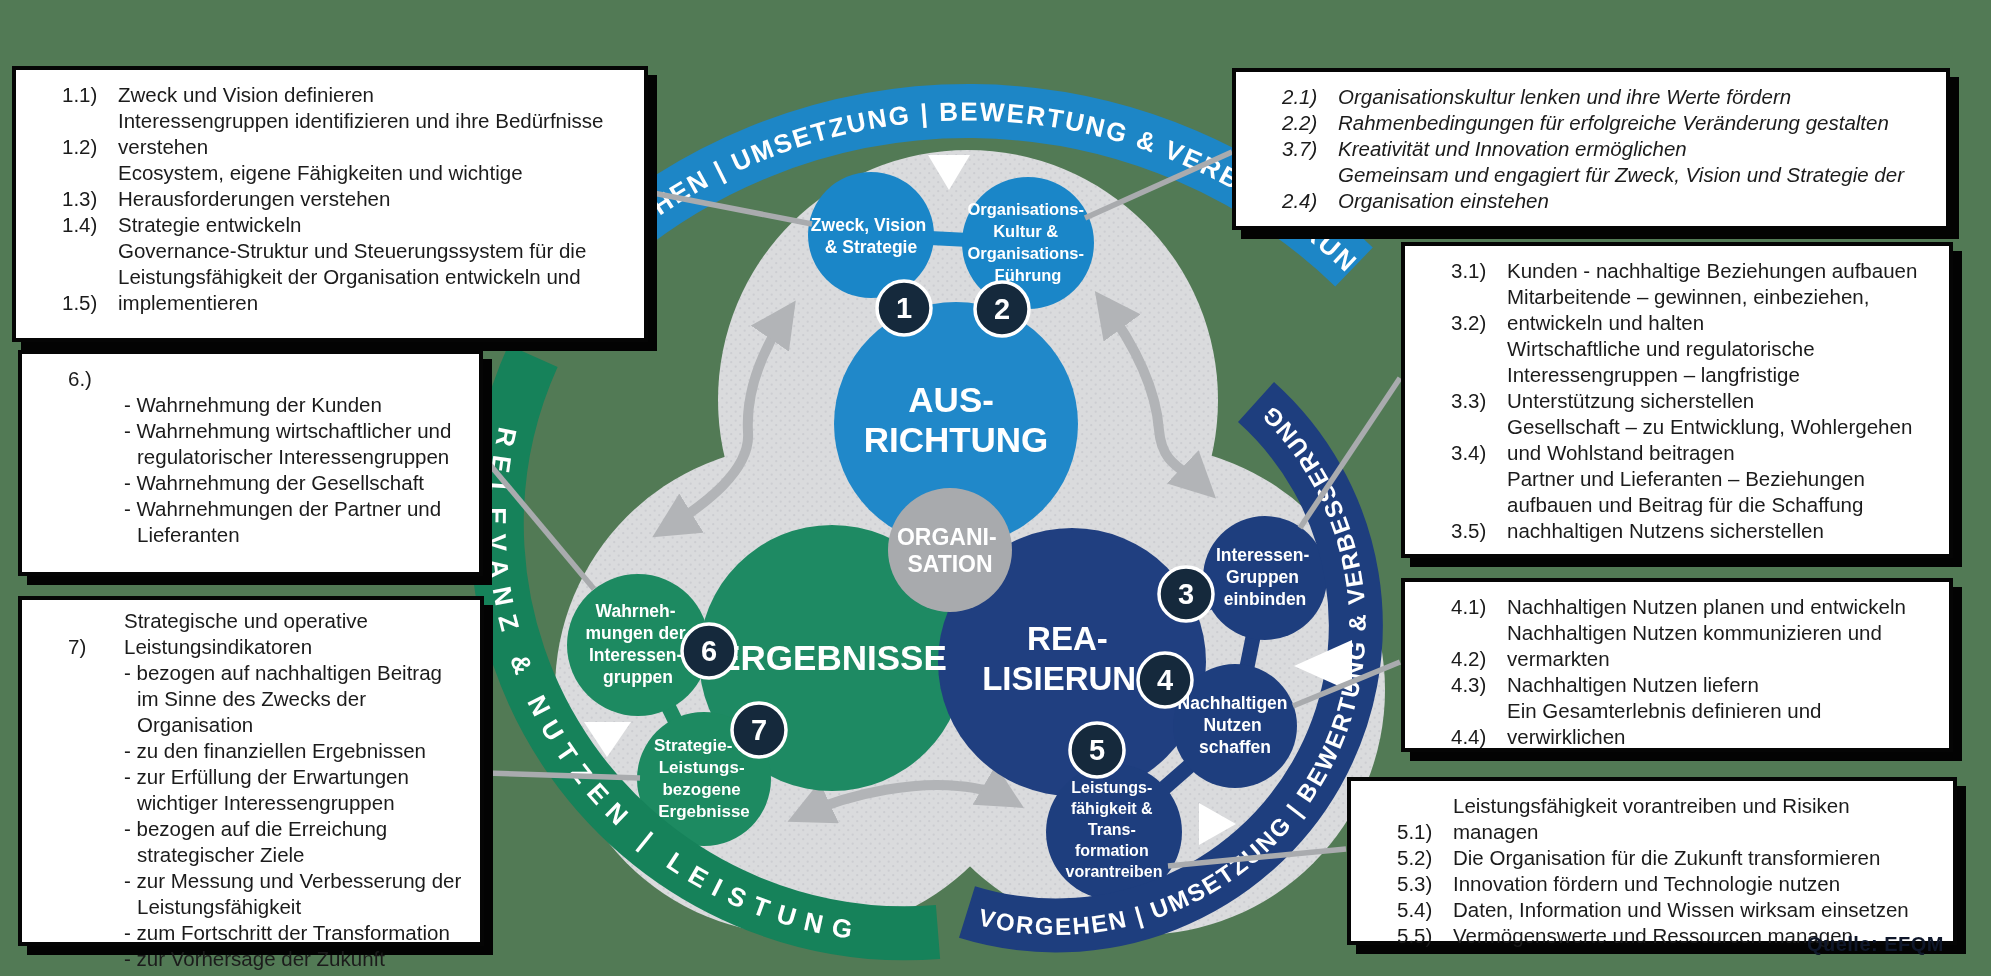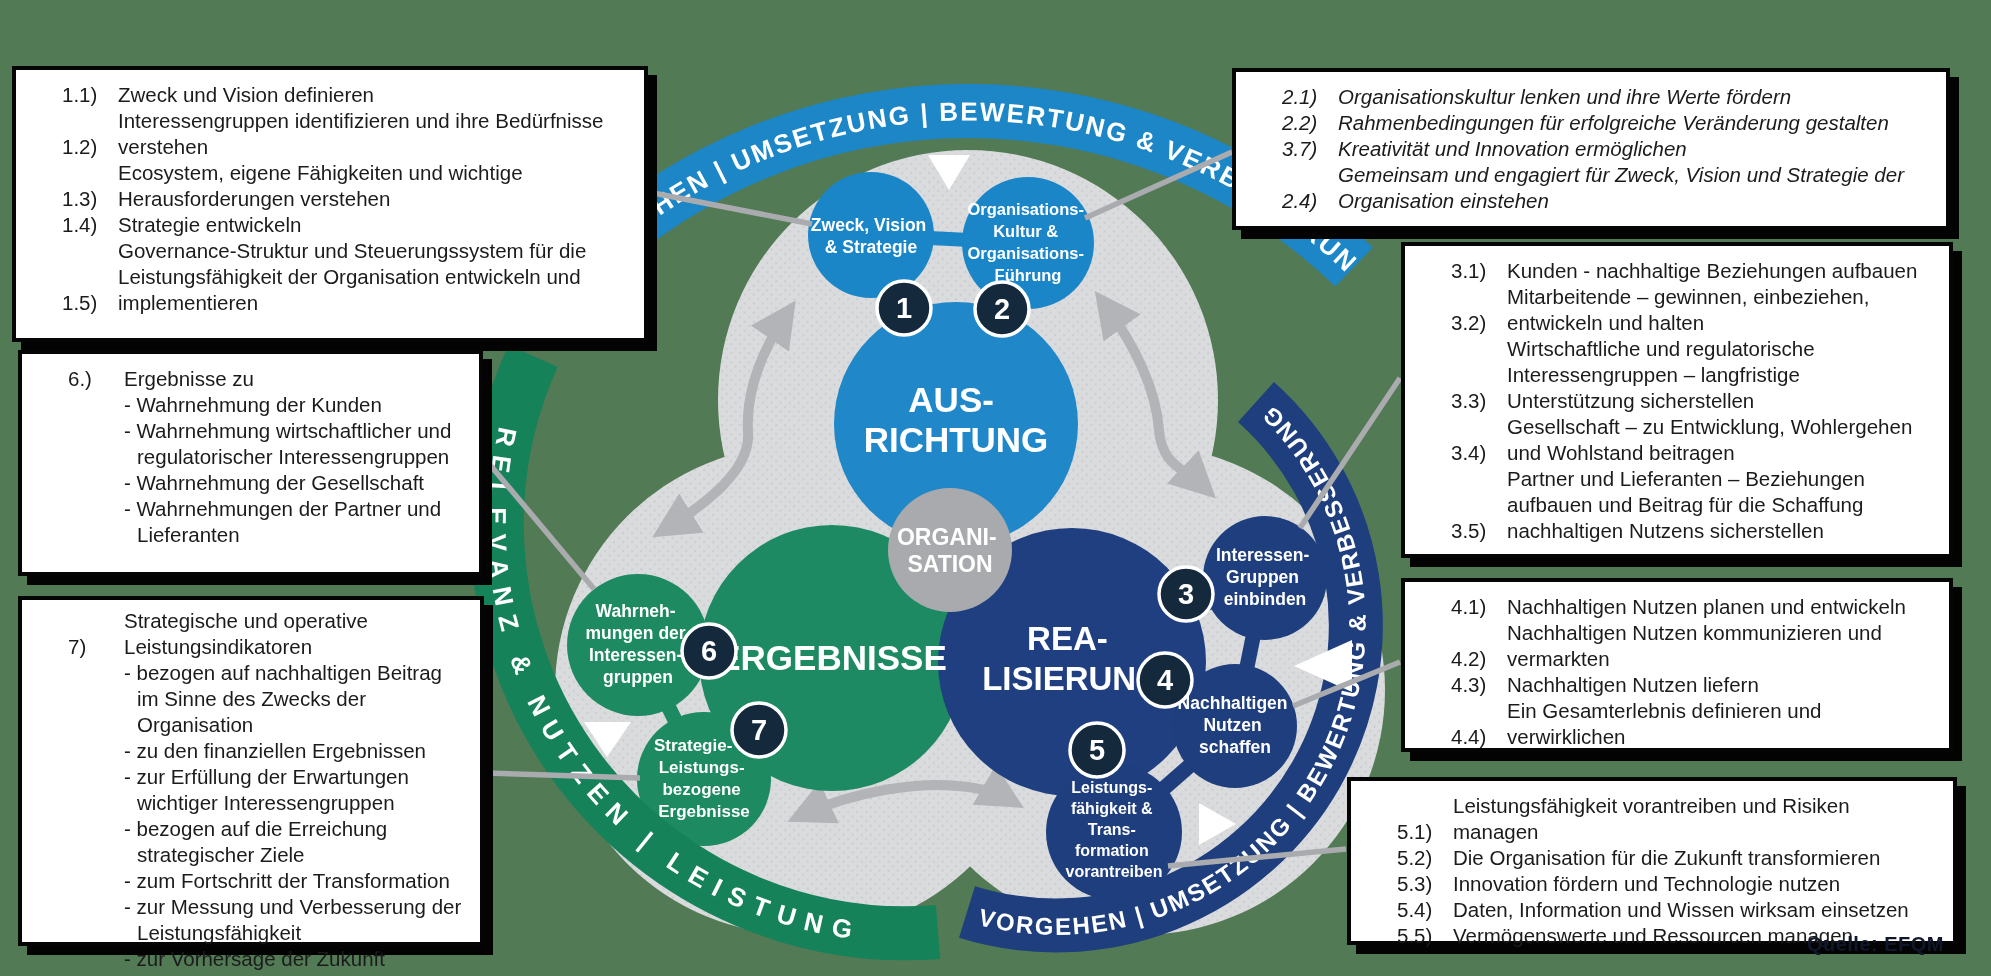--- a/index.html
+++ b/index.html
@@ -296,21 +296,20 @@
       </div>
   <div class="co-row">
         <span class="co-num">5.5)</span>
         <span class="co-text">Vermögenswerte und Ressourcen managen</span>
       </div>
 </div>
 
 <div class="callout" style="left:18px;top:350px;width:465px;height:226px;">
   <div class="co-row">
         <span class="co-num">6.)</span>
-        <span class="co-text">Ergebnisse zu</span>
       </div>
   <div class="co-row">
         <span class="co-num"></span>
         <span class="co-text bullet">- Wahrnehmung der Kunden</span>
       </div>
   <div class="co-row">
         <span class="co-num"></span>
         <span class="co-text bullet">- Wahrnehmung wirtschaftlicher und regulatorischer Interessengruppen</span>
       </div>
   <div class="co-row">
@@ -339,27 +338,27 @@
   <div class="co-row">
         <span class="co-num"></span>
         <span class="co-text bullet">- zur Erfüllung der Erwartungen wichtiger Interessengruppen</span>
       </div>
   <div class="co-row">
         <span class="co-num"></span>
         <span class="co-text bullet">- bezogen auf die Erreichung strategischer Ziele</span>
       </div>
   <div class="co-row">
         <span class="co-num"></span>
+        <span class="co-text bullet">- zur Messung und Verbesserung der Leistungsfähigkeit</span>
+      </div>
+  <div class="co-row">
+        <span class="co-num"></span>
         <span class="co-text bullet">- zum Fortschritt der Transformation</span>
       </div>
   <div class="co-row">
         <span class="co-num"></span>
-        <span class="co-text bullet">- zur Messung und Verbesserung der Leistungsfähigkeit</span>
-      </div>
-  <div class="co-row">
-        <span class="co-num"></span>
         <span class="co-text bullet">- zur Vorhersage der Zukunft</span>
       </div>
 </div>
 
 <div id="source-note">Quelle: EFQM</div>
 
 </div>
 
 </body></html>

